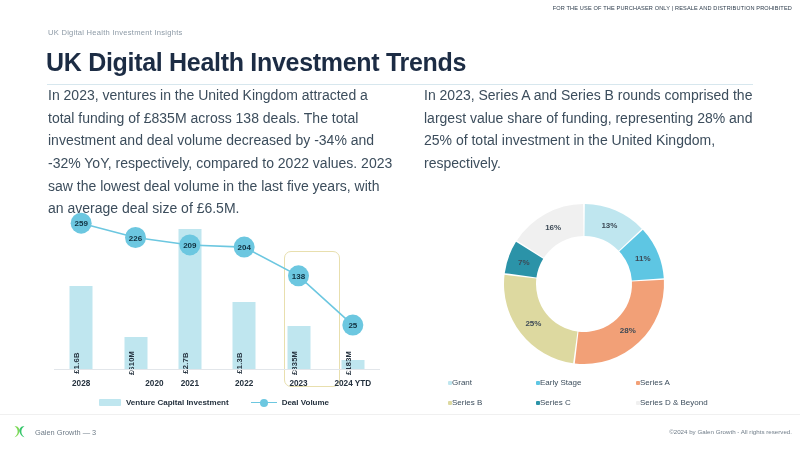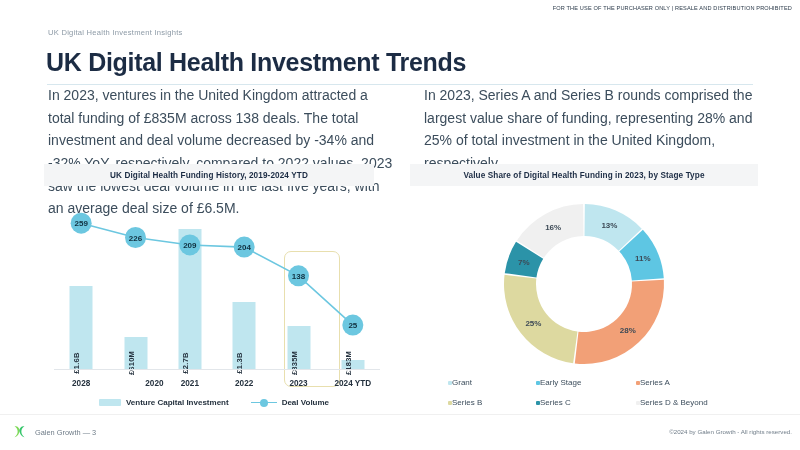--- a/index.html
+++ b/index.html
@@ -143,22 +143,20 @@
 <div class="slide">
 
   <div class="disclaimer">FOR THE USE OF THE PURCHASER ONLY | RESALE AND DISTRIBUTION PROHIBITED</div>
   <div class="eyebrow">UK Digital Health Investment Insights</div>
   <h1 class="title">UK Digital Health Investment Trends</h1>
   <div class="title-rule"></div>
 
   <p class="para left">In 2023, ventures in the United Kingdom attracted a total funding of £835M across 138 deals. The total investment and deal volume decreased by -34% and -32% YoY, respectively, compared to 2022 values. 2023 saw the lowest deal volume in the last five years, with an average deal size of £6.5M.</p>
   <p class="para right">In 2023, Series A and Series B rounds comprised the largest value share of funding, representing 28% and 25% of total investment in the United Kingdom, respectively.</p>
 
-  <div class="panel-head left">UK Digital Health Funding History, 2019-2024 YTD</div>
-  <div class="panel-head right">Value Share of Digital Health Funding in 2023, by Stage Type</div>
 
   <div class="chart-left">
     <div class="highlight-box"></div>
     <div class="bars" id="bars-layer">
         <div class="bar-col" style="left: 1.16667px;">
           <div class="bar" style="height: 82.963px; background: rgb(191, 230, 239);"></div>
           <div class="bar-label">£1.6B</div>
         </div>
         <div class="bar-col" style="left: 55.5px;">
           <div class="bar" style="height: 31.6296px; background: rgb(191, 230, 239);"></div>

